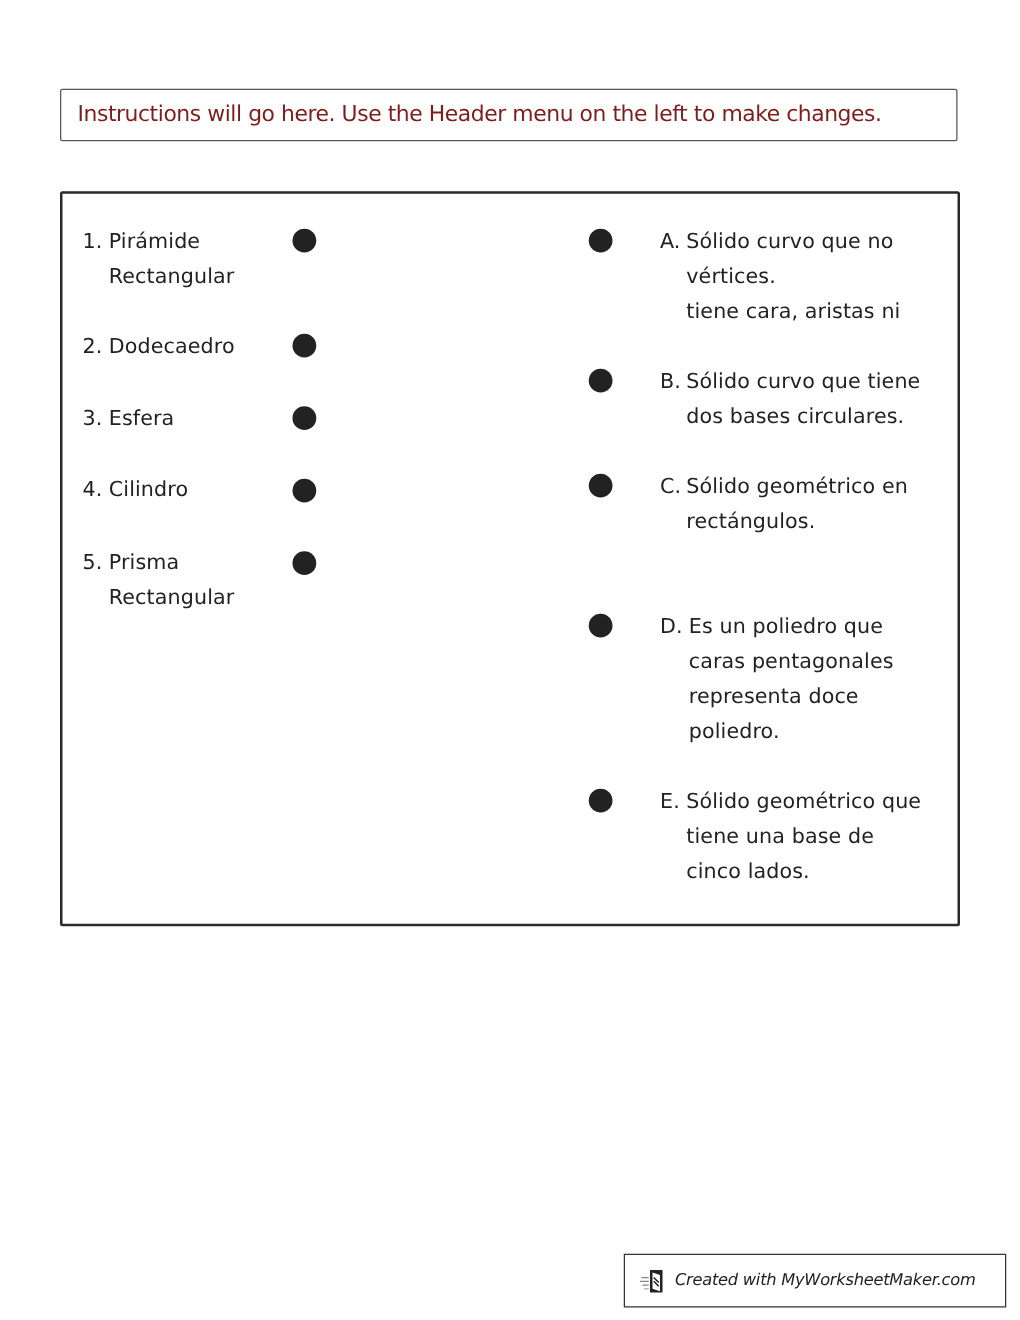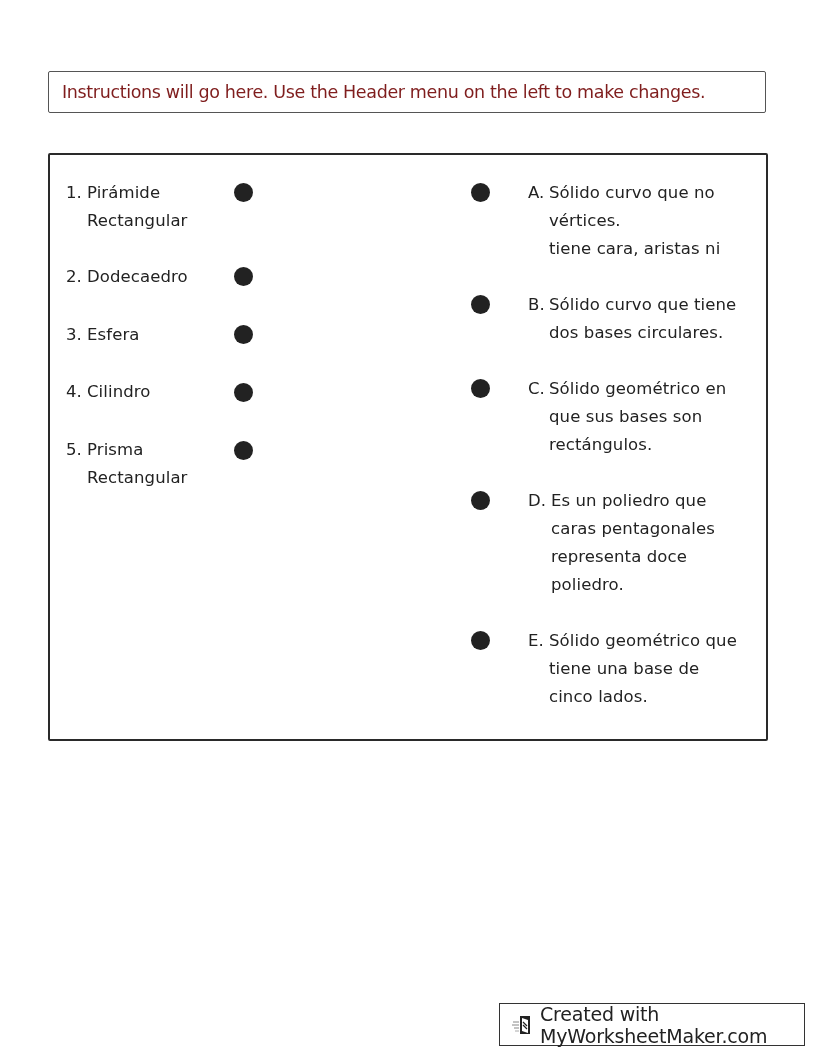--- a/index.html
+++ b/index.html
@@ -72,23 +72,24 @@
       position: absolute;
       left: 499px;
       top: 1003px;
       width: 306px;
       height: 43px;
       border: 1px solid #333333;
       box-sizing: border-box;
       display: flex;
       align-items: center;
       padding-left: 12px;
-      font-size: 19px;
+      font-size: 13px;
       color: #222222;
       letter-spacing: -0.2px;
+      font-style: italic;
     }
     .footer-badge .logo {
       width: 22px;
       height: 22px;
       margin-right: 6px;
       flex: 0 0 auto;
     }
   </style>
 </head>
 <body>
@@ -143,21 +144,20 @@
 <div class="item right-item" style="top:291px;">
   <span class="num">B.</span>
   <span class="txt">Sólido curvo que tiene</span>
   <span class="txt">dos bases circulares.</span>
 </div>
 
 <div class="dot" style="left:471px; top:379px;"></div>
 <div class="item right-item" style="top:375px;">
   <span class="num">C.</span>
   <span class="txt">Sólido geométrico en</span>
-  <span class="txt">que sus bases son</span>
   <span class="txt">rectángulos.</span>
 </div>
 
 <div class="dot" style="left:471px; top:491px;"></div>
 <div class="item right-item wide" style="top:487px;">
   <span class="num">D.</span>
   <span class="txt">Es un poliedro que</span>
   <span class="txt">caras pentagonales</span>
   <span class="txt">representa doce</span>
   <span class="txt">poliedro.</span>

